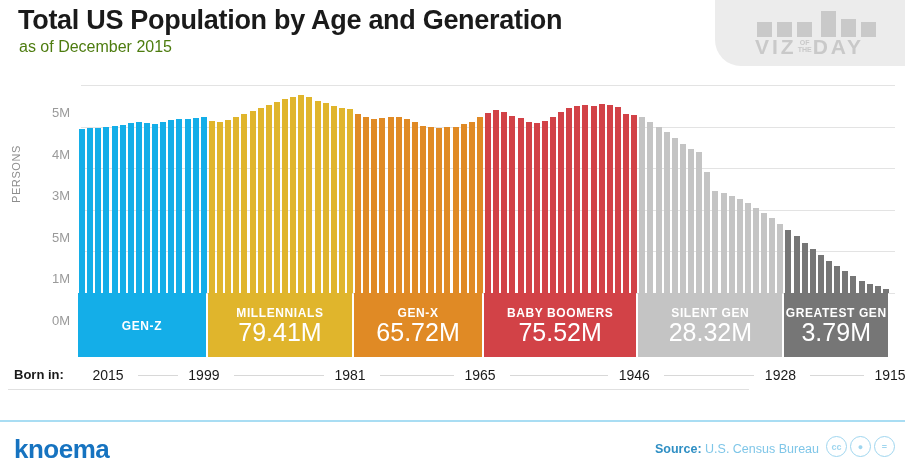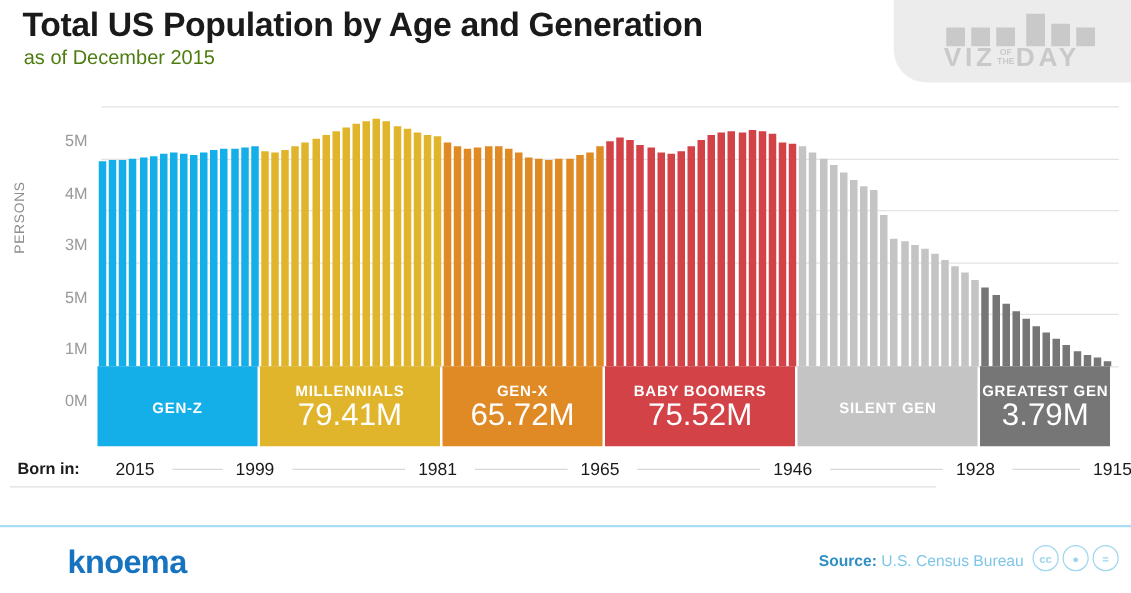--- a/index.html
+++ b/index.html
@@ -90,21 +90,20 @@
   }
   #metaline { position:absolute; left:8px; right:8px; top:27px; height:1px; background:#e0e0e0; }
 
   
   #footrule { position:absolute; left:0; top:420px; width:905px; height:2px; background:#a9ddf3; }
   #footer { position:absolute; left:0; top:422px; width:905px; height:52px; background:#ffffff; }
   #knoema {
     position:absolute; left:14px; top:12px;
     font-size:26px; font-weight:bold; color:#1673c0;
     letter-spacing:-0.5px;
-    margin-left:40px;
   }
   #source {
     position:absolute; right:86px; top:20px;
     font-size:12.5px; color:#7fc6e8; white-space:nowrap;
   }
   #source b { color:#2f8fc4; }
   #cc { position:absolute; right:10px; top:14px; display:flex; gap:3px; }
   .ccicon {
     width:21px; height:21px; border-radius:50%;
     border:1.6px solid #9fd6ef; color:#9fd6ef;
@@ -281,20 +280,21 @@
     <div class="band" style="left: 276.08px; width: 127.92px; background: rgb(224, 138, 37);">
       <div class="bname">GEN-X</div>
       <div class="bval">65.72M</div>
     </div>
     <div class="band" style="left: 406px; width: 152.28px; background: rgb(210, 66, 71);">
       <div class="bname">BABY BOOMERS</div>
       <div class="bval">75.52M</div>
     </div>
     <div class="band" style="left: 560.28px; width: 144.16px; background: rgb(196, 196, 196);">
       <div class="bname">SILENT GEN</div>
+      <div class="bval">28.32M</div>
     </div>
     <div class="band" style="left: 706.44px; width: 103.56px; background: rgb(118, 118, 118);">
       <div class="bname">GREATEST GEN</div>
       <div class="bval">3.79M</div>
     </div>
   </div>
 
 <div id="meta">
   <div class="metarow" id="row-born">
     <span class="mlabel">Born in:</span>

